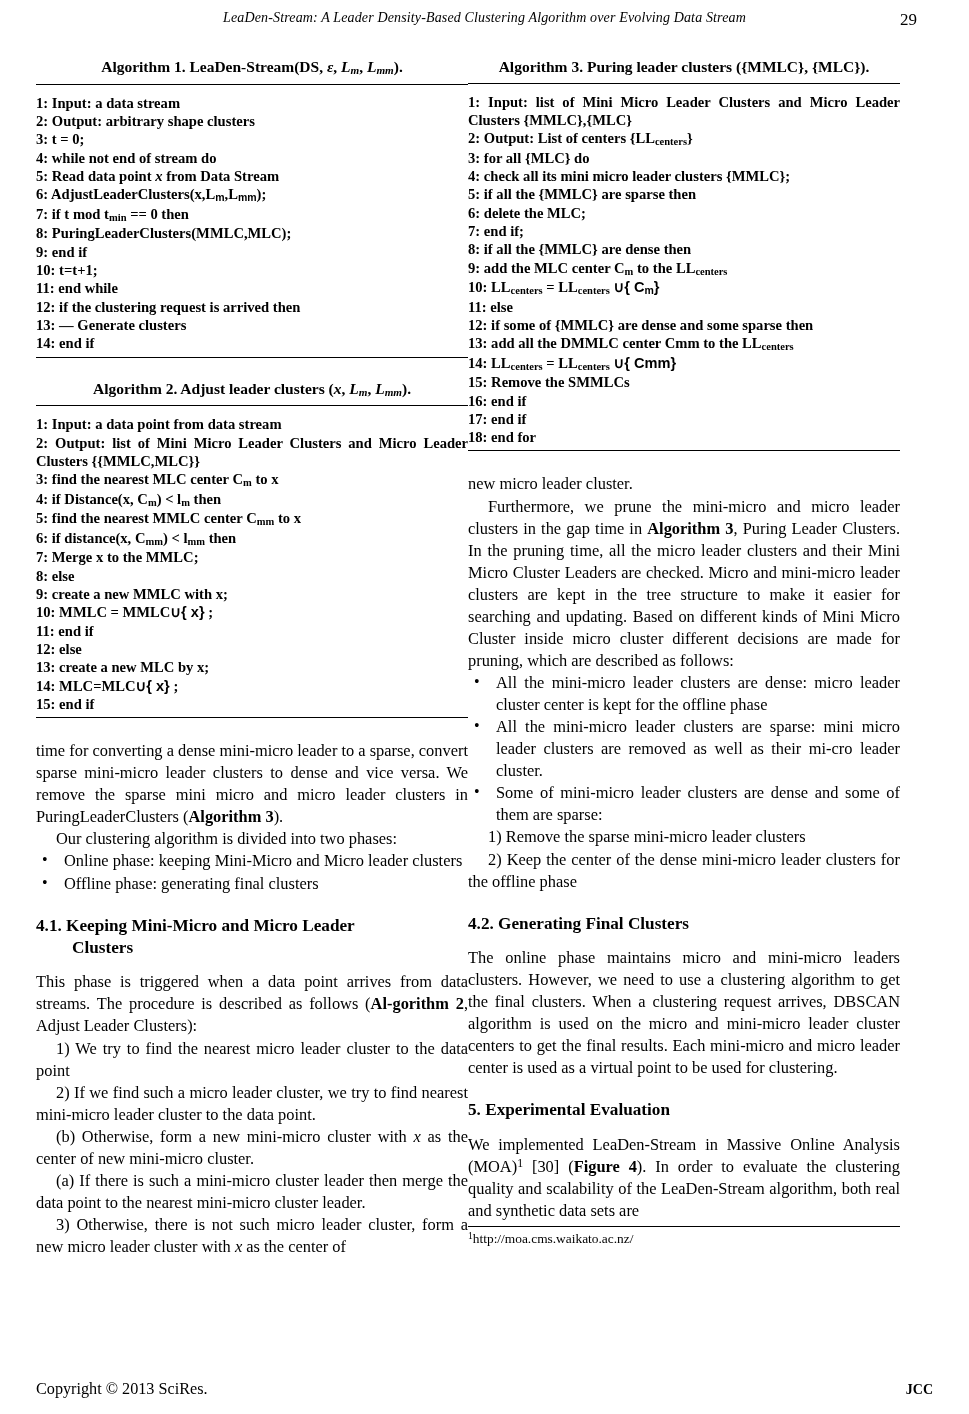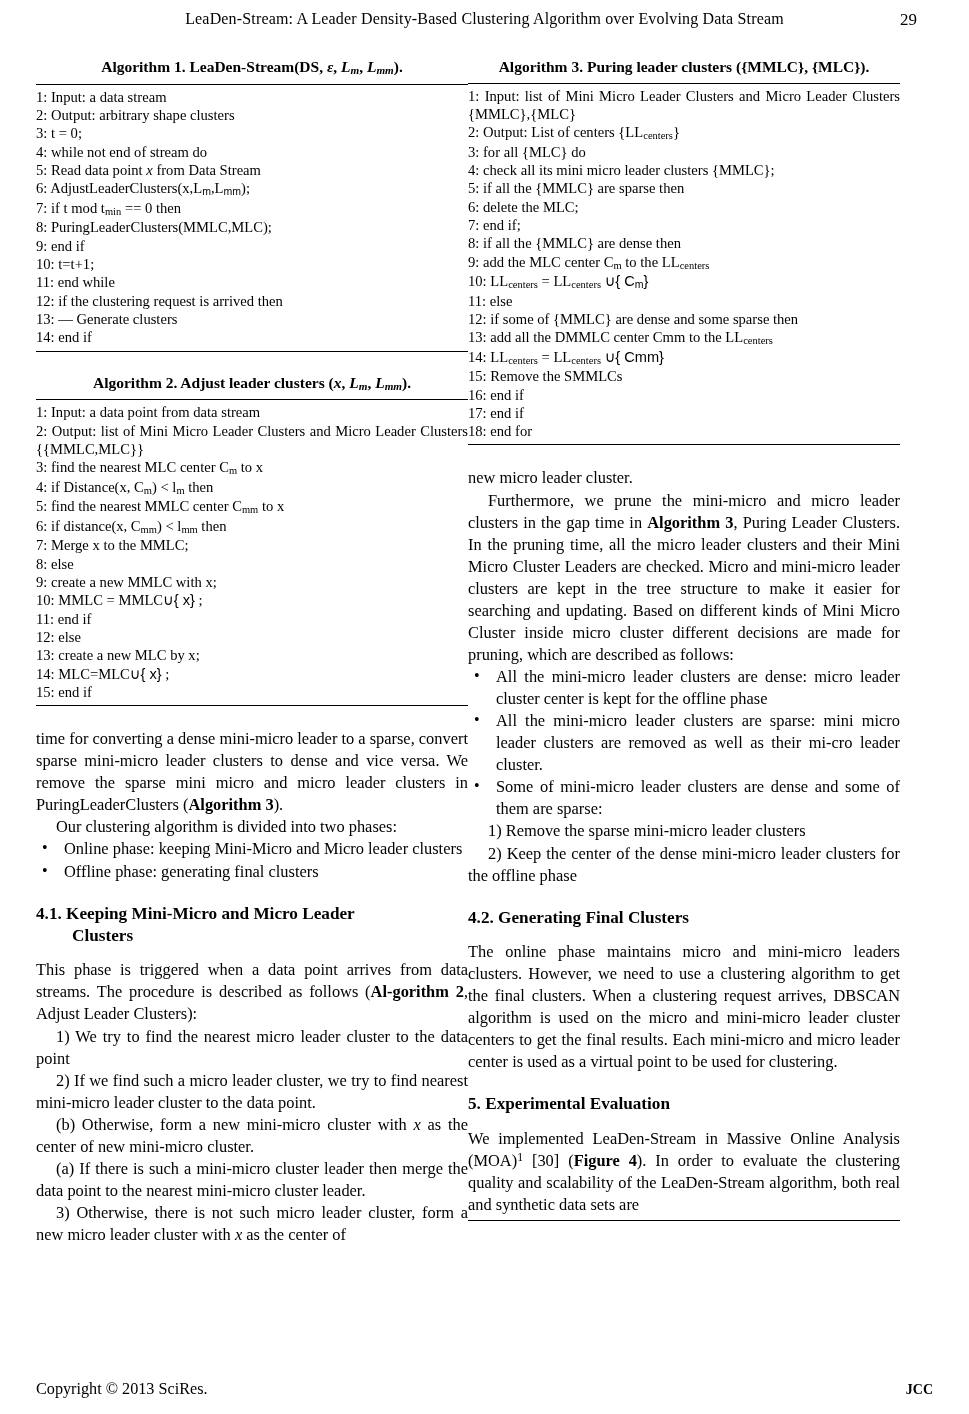--- a/index.html
+++ b/index.html
@@ -26,22 +26,23 @@
   
   .runhead {
     display: flex;
     align-items: baseline;
     justify-content: center;
     position: relative;
     height: 34px;
     padding-top: 10px;
   }
   .runhead-title {
-    font-size: 16px;
+    font-size: 14px;
     letter-spacing: 0.01em;
+    font-style: italic;
   }
   .runhead-page {
     position: absolute;
     right: 16px;
     top: 10px;
     font-size: 17px;
   }
 
   
   .columns {
@@ -60,23 +61,24 @@
   .algo-title {
     font-weight: bold;
     font-size: 15.5px;
     text-align: center;
     margin-bottom: 6px;
     line-height: 1.2;
   }
   .algo-body {
     border-top: 1.6px solid #000;
     border-bottom: 1.6px solid #000;
-    padding: 3px 0 4px 0;
+    padding: 9px 0 4px 0;
     font-size: 14.6px;
     line-height: 1.255;
+    font-weight: bold;
   }
   .algo-line {
     white-space: normal;
     text-align: justify;
     text-justify: inter-word;
   }
   .algo-line.cont {
     text-align: left;
   }
   sub { font-size: 0.72em; vertical-align: -0.22em; }
@@ -287,20 +289,21 @@
       <h3 class="sec">4.2. Generating Final Clusters</h3>
 
       <p class="body noindent">The online phase maintains micro and mini-micro leaders clusters. However, we need to use a clustering algorithm to get the final clusters. When a clustering request arrives, DBSCAN algorithm is used on the micro and mini-micro leader cluster centers to get the final results. Each mini-micro and micro leader center is used as a virtual point to be used for clustering.</p>
 
       <h3 class="sec">5. Experimental Evaluation</h3>
 
       <p class="body noindent"><span>We implemented LeaDen-Stream in Massive Online Analysis (MOA)</span><sup>1</sup><span> [30] (</span><span class="bold">Figure 4</span><span>). In order to evaluate the clustering quality and scalability of the LeaDen-Stream algorithm, both real and synthetic data sets are</span></p>
 
       <div class="footnote-wrap">
         <div class="footnote-rule"></div>
+        <div class="footnote"><sup>1</sup><span>http://moa.cms.waikato.ac.nz/</span></div>
       </div>
     </div>
   </div>
 
   <div class="footer">
     <div class="footer-left">Copyright © 2013 SciRes.</div>
     <div class="footer-right">JCC</div>
   </div>
 
 </div>

